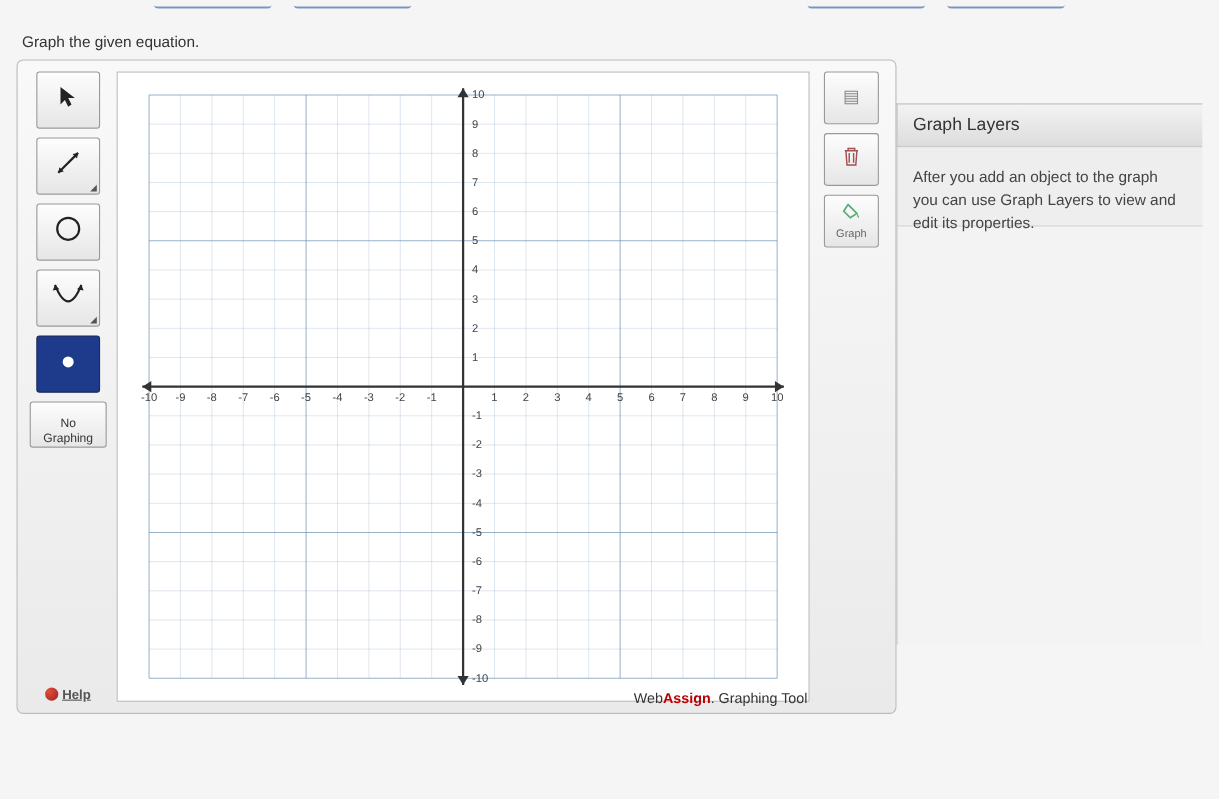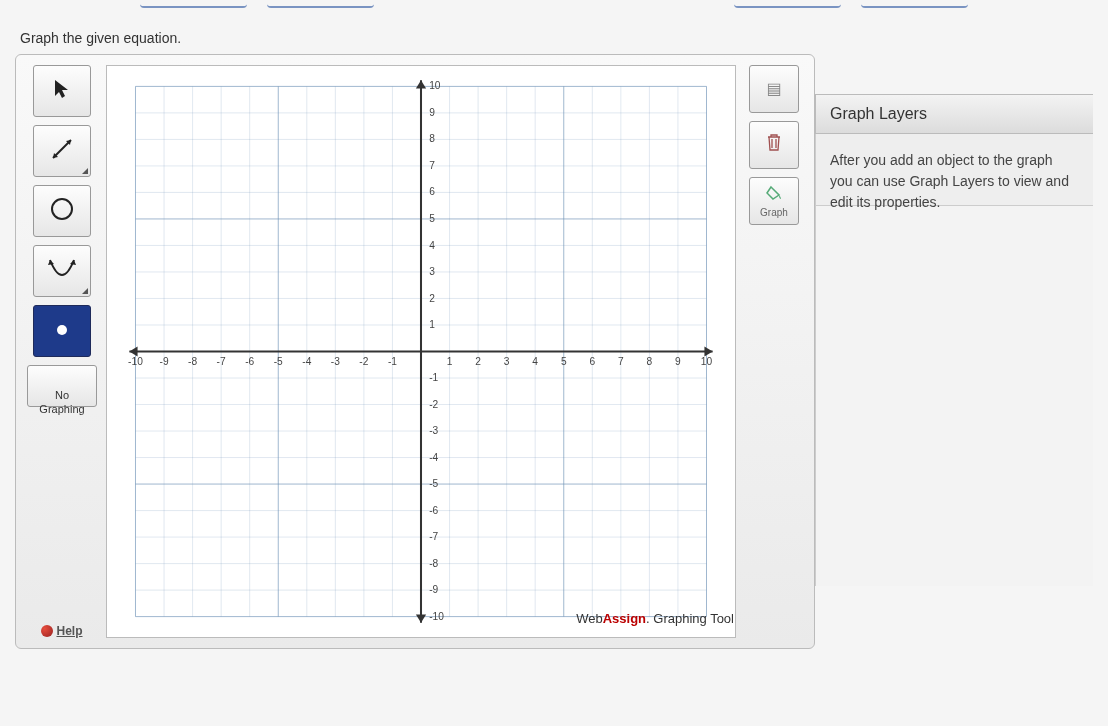--- a/index.html
+++ b/index.html
@@ -75,21 +75,21 @@
   }
   .no-solution-btn {
     width: 70px;
     height: 42px;
     background: linear-gradient(#fdfdfd, #e6e6e6);
     border: 1px solid #999;
     border-radius: 3px;
     font-size: 11px;
     text-align: center;
     line-height: 1.3;
-    padding-top: 22px;
+    padding-top: 12px;
     color: #333;
     cursor: pointer;
   }
   .help-link {
     margin-top: auto;
     font-size: 12px;
     color: #555;
     text-decoration: underline;
     cursor: pointer;
     display: flex;
@@ -130,21 +130,21 @@
     align-items: center;
     justify-content: center;
     cursor: pointer;
     font-size: 10px;
     color: #666;
     gap: 2px;
   }
   .action-btn .ic { font-size: 16px; color: #888; }
   .branding {
     position: absolute;
-    bottom: 22px;
+    bottom: 6px;
     right: 80px;
     font-size: 13px;
     color: #333;
   }
   .branding .wa1 { color: #333; font-weight: normal; }
   .branding .wa2 { color: #b00; font-weight: bold; }
   .layers-panel {
     flex: 1;
     margin-left: 0;
     padding-top: 40px;

